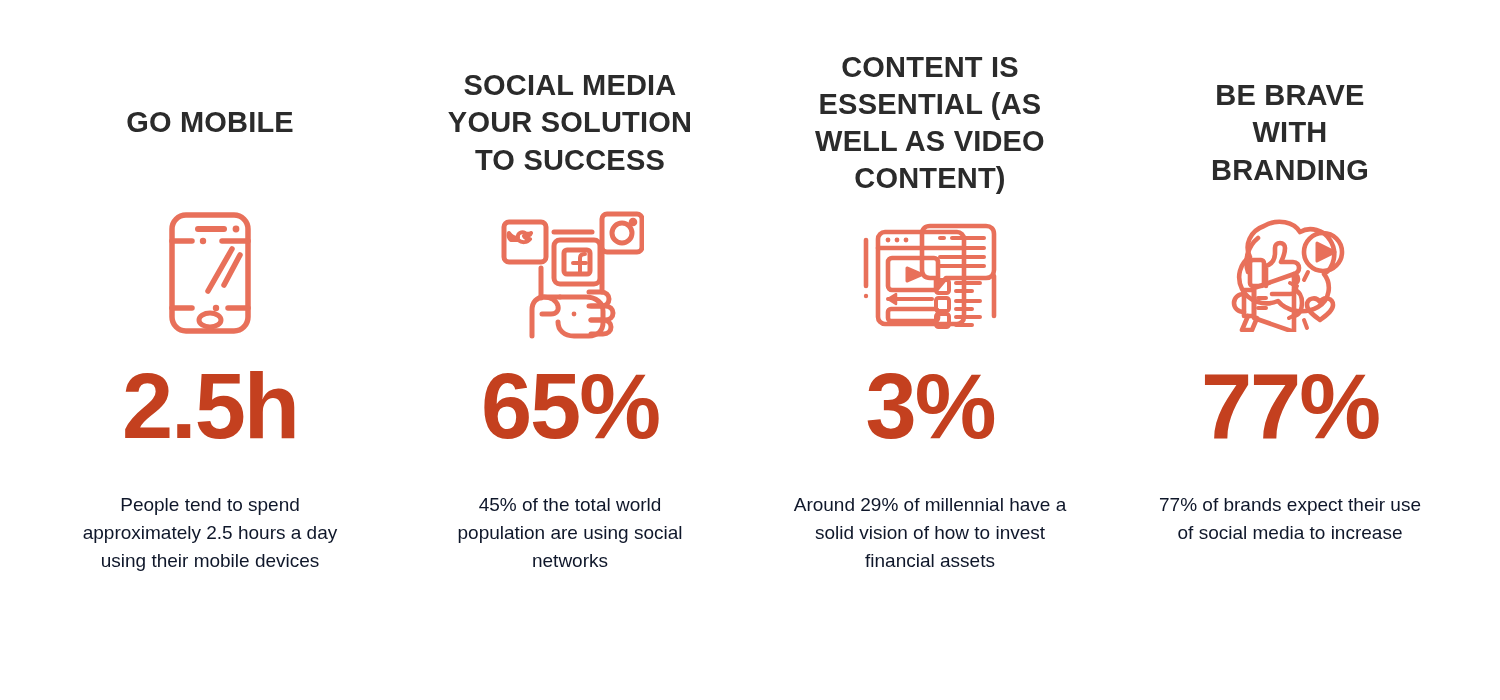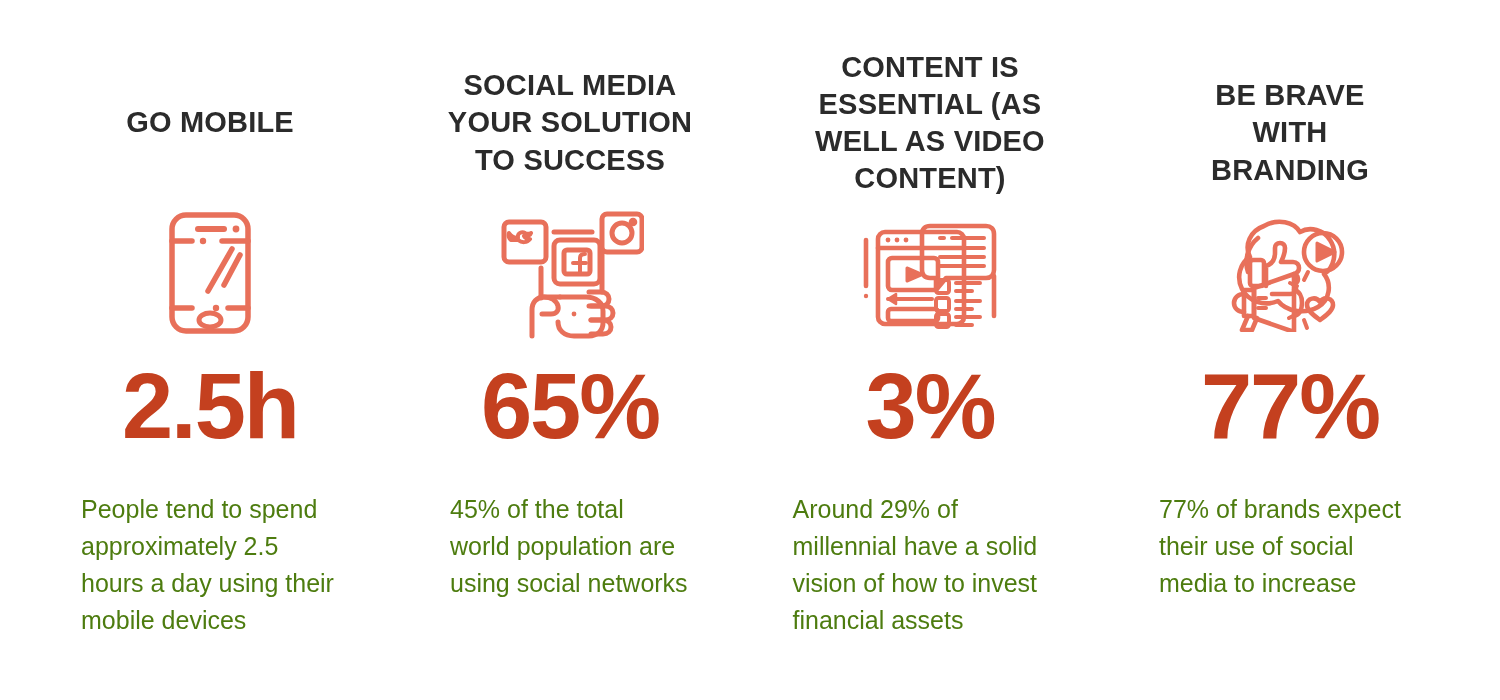--- a/index.html
+++ b/index.html
@@ -72,24 +72,24 @@
   }
 
   
   .bodywrap {
     width:100%;
     display:flex;
     justify-content:center;
     padding-top:28px;
   }
   .body {
-    font-size:25px;
+    font-size:19px;
     line-height:1.48;
-    color:#4d7c0f;
-    text-align:left;
+    color:#0f172a;
+    text-align:center;
     width:262px;
   }
   .col-0 .body { width:258px; }
   .col-1 .body { width:240px; }
   .col-2 .body { width:275px; }
   .col-3 .body { width:262px; }
 </style>
 </head>
 <body>
 

